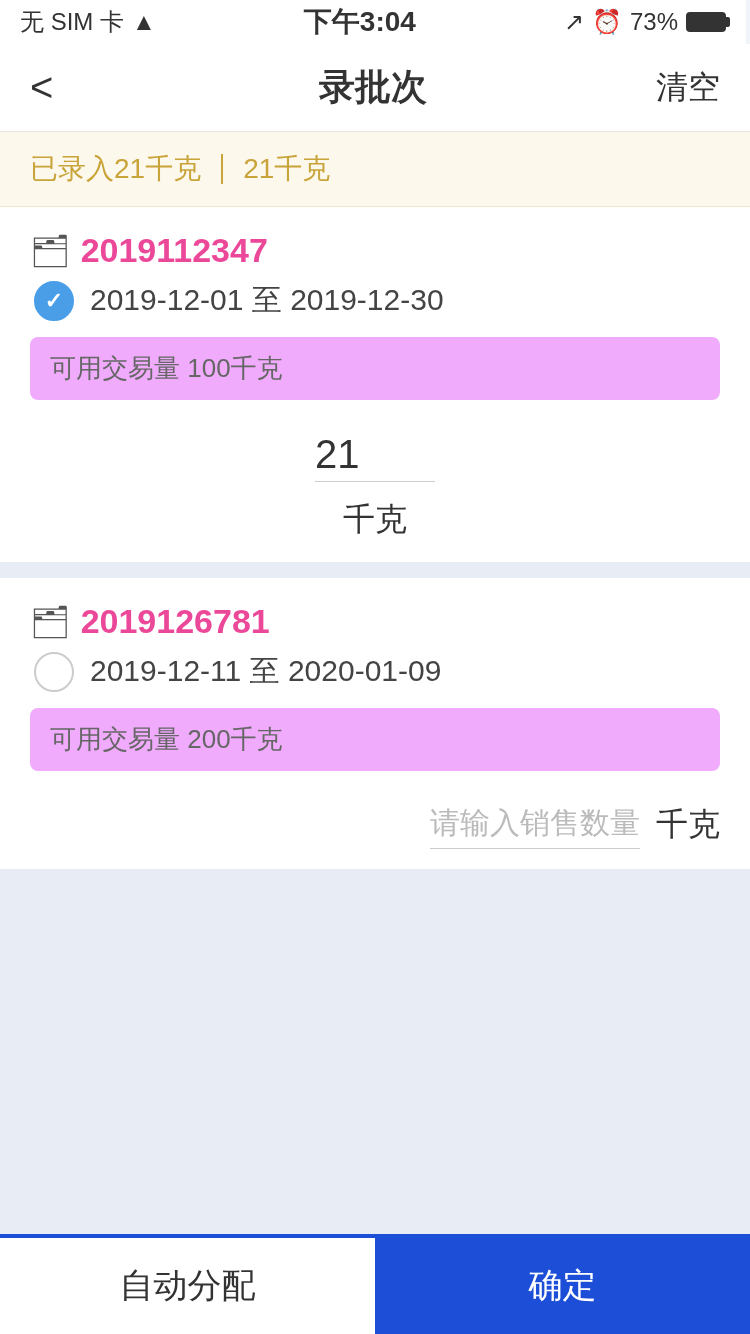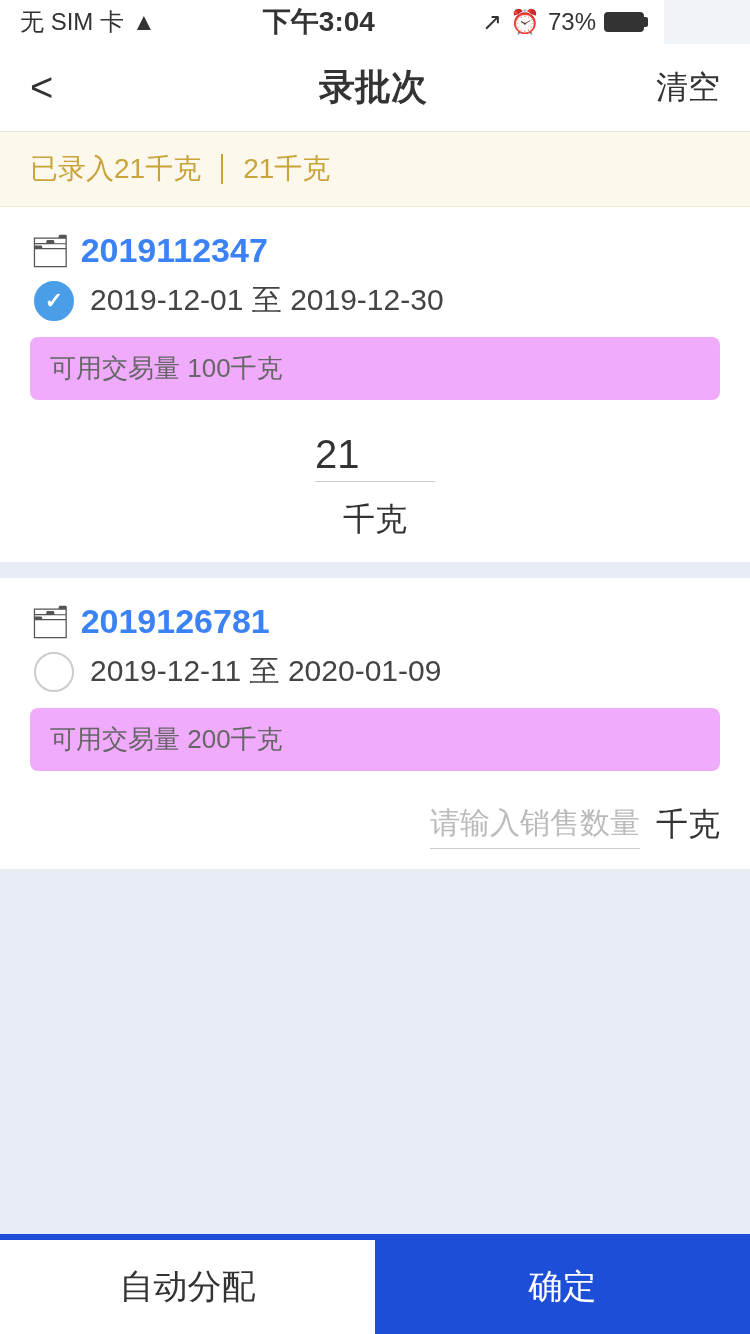--- a/index.html
+++ b/index.html
@@ -8,21 +8,21 @@
       width: 750px;
       min-height: 1334px;
       font-family: -apple-system, "PingFang SC", "Helvetica Neue", Arial, sans-serif;
       background: #f0f3f8;
       font-size: 28px;
       color: #333;
     }
 
     
     .status-bar {
-      width: 664px;
+      width: 746px;
       height: 44px;
       background: #fff;
       display: flex;
       align-items: center;
       justify-content: space-between;
       padding: 0 20px;
       font-size: 24px;
       color: #333;
     }
     .status-left {
@@ -123,21 +123,21 @@
       gap: 10px;
       margin-bottom: 10px;
     }
     .batch-icon {
       font-size: 32px;
       color: #555;
     }
     .batch-id {
       font-size: 34px;
       font-weight: 600;
-      color: #3b82f6;
+      color: #ec4899;
     }
     .batch-date-row {
       display: flex;
       align-items: center;
       gap: 16px;
       margin-bottom: 16px;
       padding-left: 4px;
     }
     .radio-circle {
       width: 40px;
@@ -236,21 +236,21 @@
     }
 
     
     .bottom-bar {
       position: fixed;
       bottom: 0;
       width: 750px;
       height: 100px;
       display: flex;
       background: #fff;
-      border-top: 6px solid #1d4ed8;
+      border-top: 4px solid #1d4ed8;
     }
     .btn-auto {
       flex: 1;
       height: 100%;
       background: #fff;
       border: none;
       font-size: 34px;
       color: #333;
       cursor: pointer;
       display: flex;

